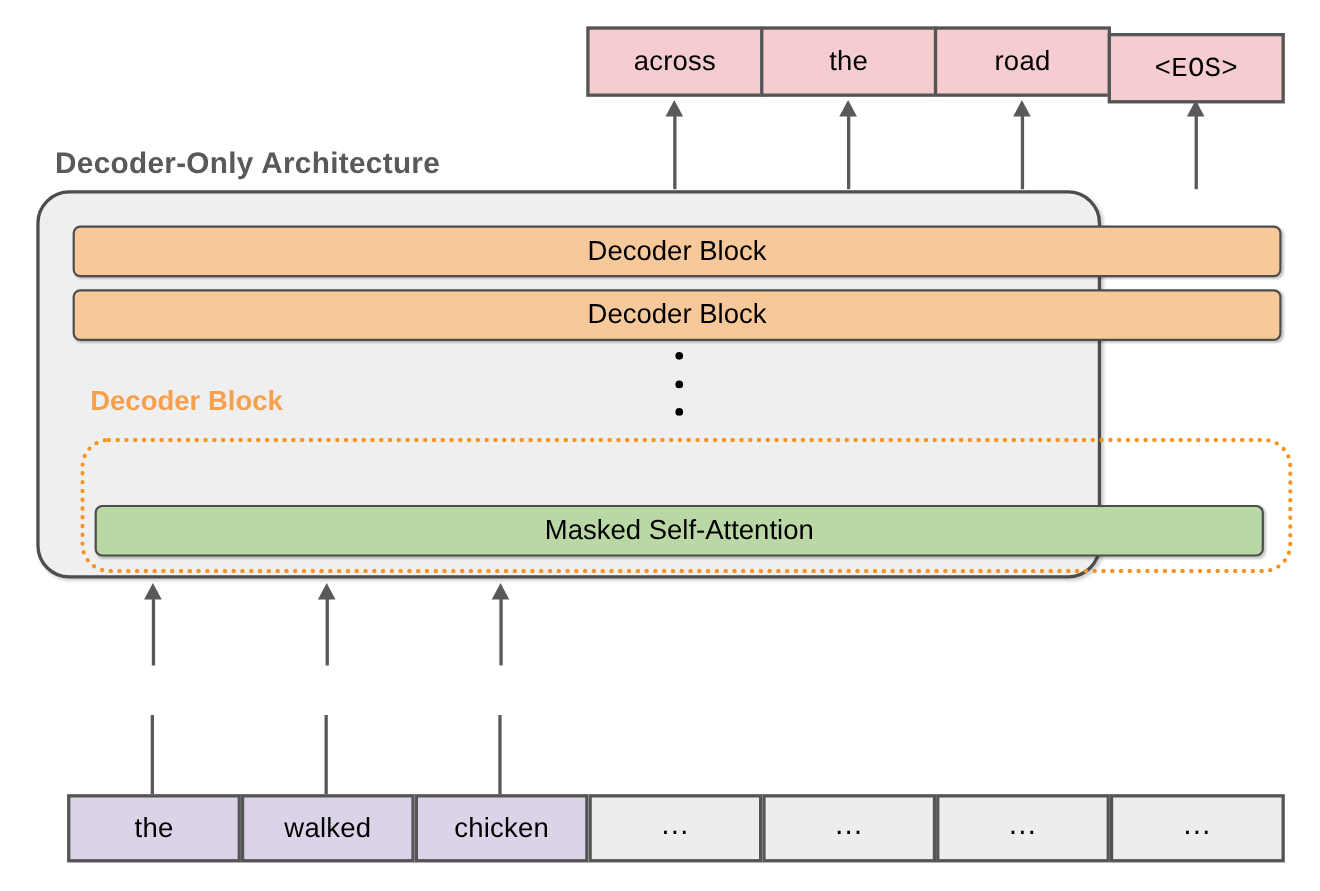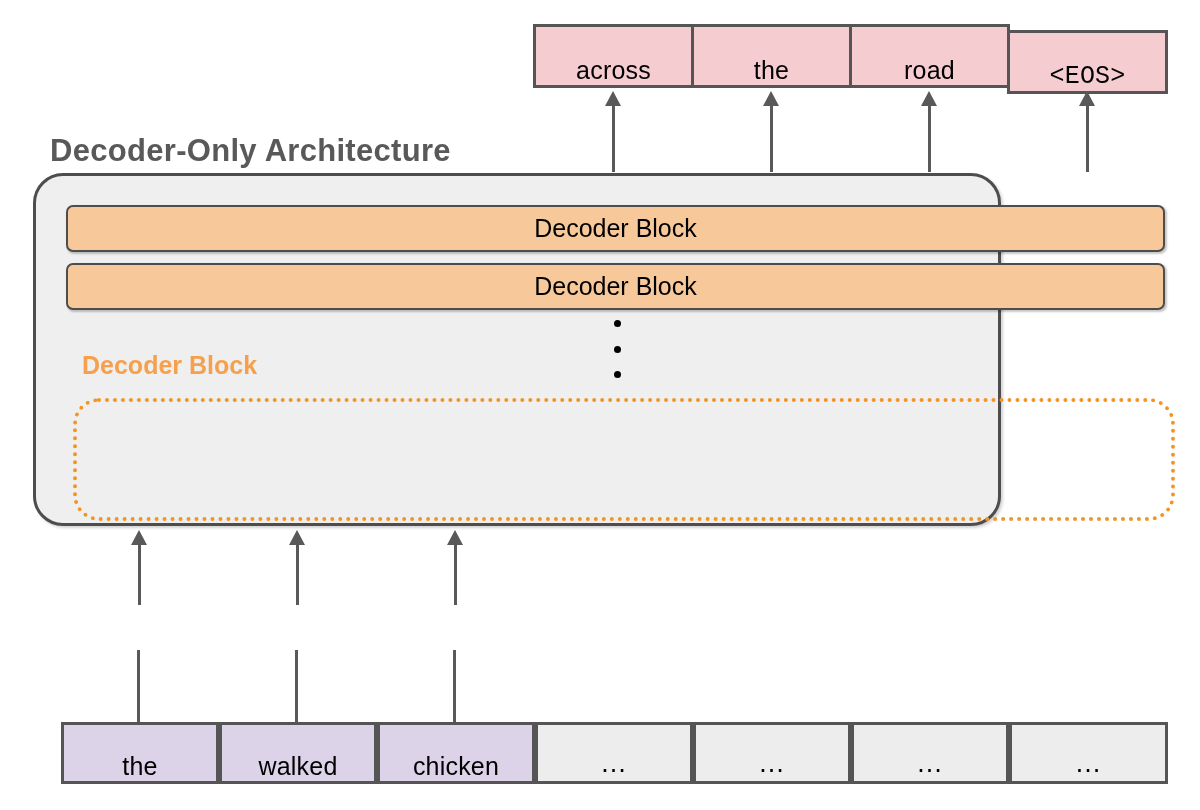--- a/index.html
+++ b/index.html
@@ -15,21 +15,21 @@
     font-family: "Liberation Sans", sans-serif;
     overflow: hidden;
   }
 
   
   .token-cell {
     position: absolute;
     box-sizing: border-box;
     border: 3px solid #555555;
     display: flex;
-    align-items: flex-end;
+    align-items: center;
     justify-content: center;
     font-size: 25px;
     color: #000000;
     letter-spacing: 0.2px;
   }
   .token-out { background: #F5CDD0; }
   .token-in  { background: #DCD3E8; }
   .token-empty { background: #EDEDED; }
   .token-empty .dots {
     font-size: 27px;
@@ -110,21 +110,21 @@
     height: 7px;
     border-radius: 50%;
     background: #000000;
   }
 
   
   #page-title {
     position: absolute;
     left: 50px;
     top: 133px;
-    font-size: 31px;
+    font-size: 27px;
     font-weight: bold;
     color: #595959;
     letter-spacing: 0.3px;
     white-space: nowrap;
   }
 
   
   .arrow-up {
     position: absolute;
     width: 16px;
@@ -201,20 +201,23 @@
     <div id="vertical-ellipsis" style="left:573px; top:144px;">
       <span></span>
         <span></span>
         <span></span>
     </div>
 
     <div id="decoder-group-label" style="left:46px; top:175px;">Decoder Block</div>
 
     <div id="decoder-group-outline" style="left:37px; top:222px; width:1102px; height:123px;"></div>
 
+    <div class="layer-box layer-green" style="left:50px; top:283px; width:1063px; height:47px;">
+      <span>Masked Self-Attention</span>
+    </div>
 
   </div>
 
   <div class="arrow-up" style="left:131px; top:530px; height:75px;">
     <div class="head"></div>
       <div class="shaft" style="top:13px; height:62px;"></div>
   </div>
   <div class="arrow-up" style="left:289px; top:530px; height:75px;">
     <div class="head"></div>
       <div class="shaft" style="top:13px; height:62px;"></div>

